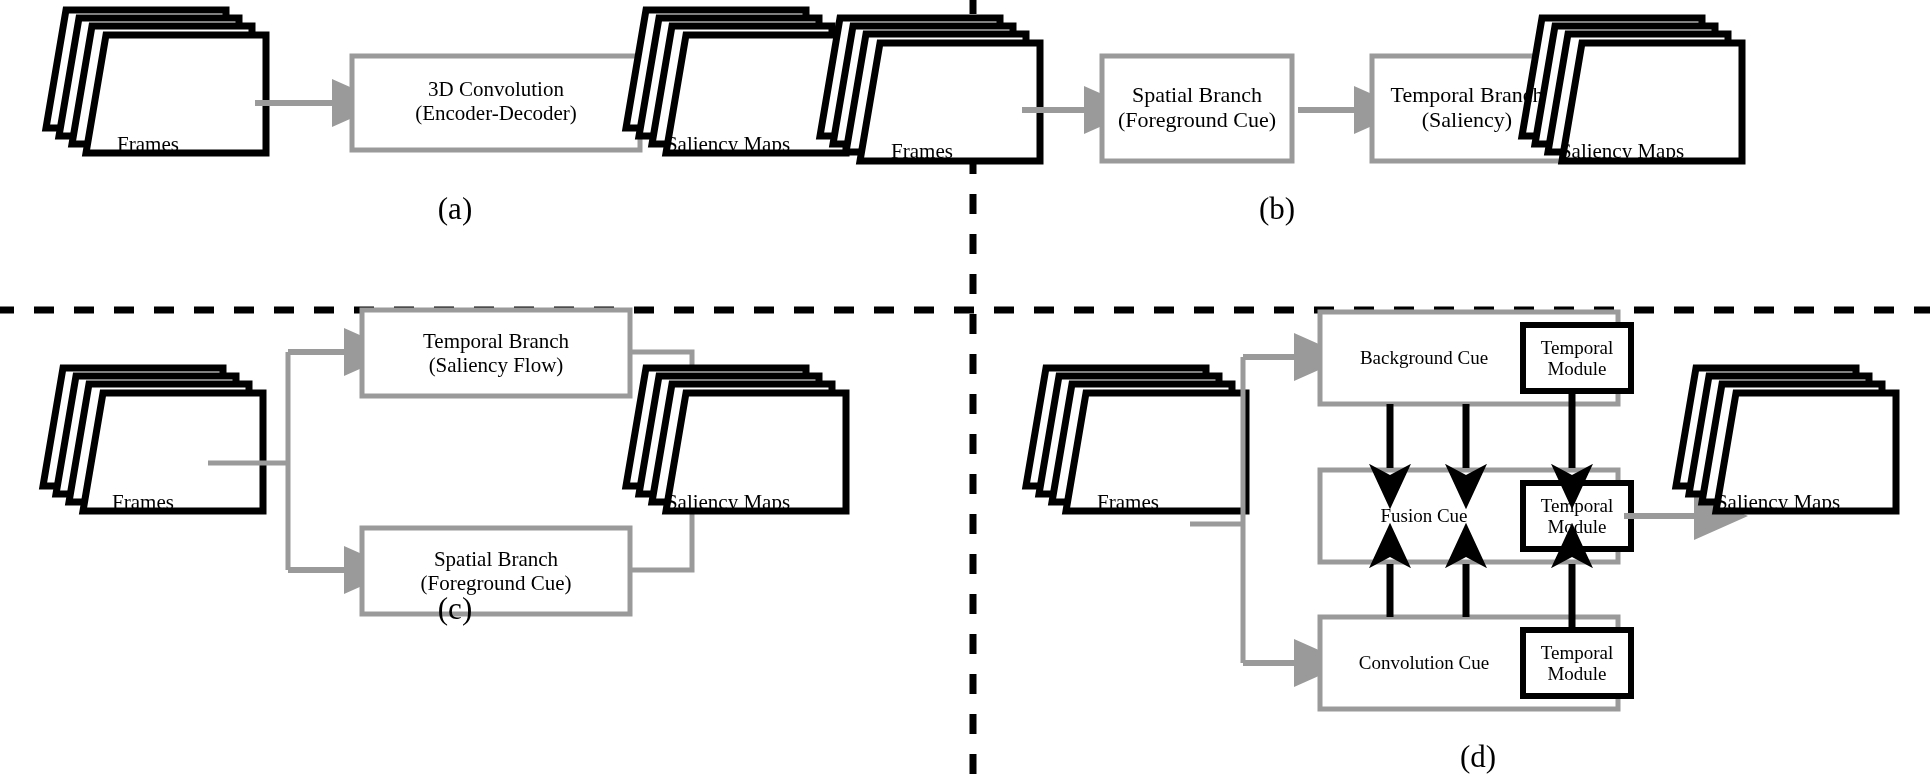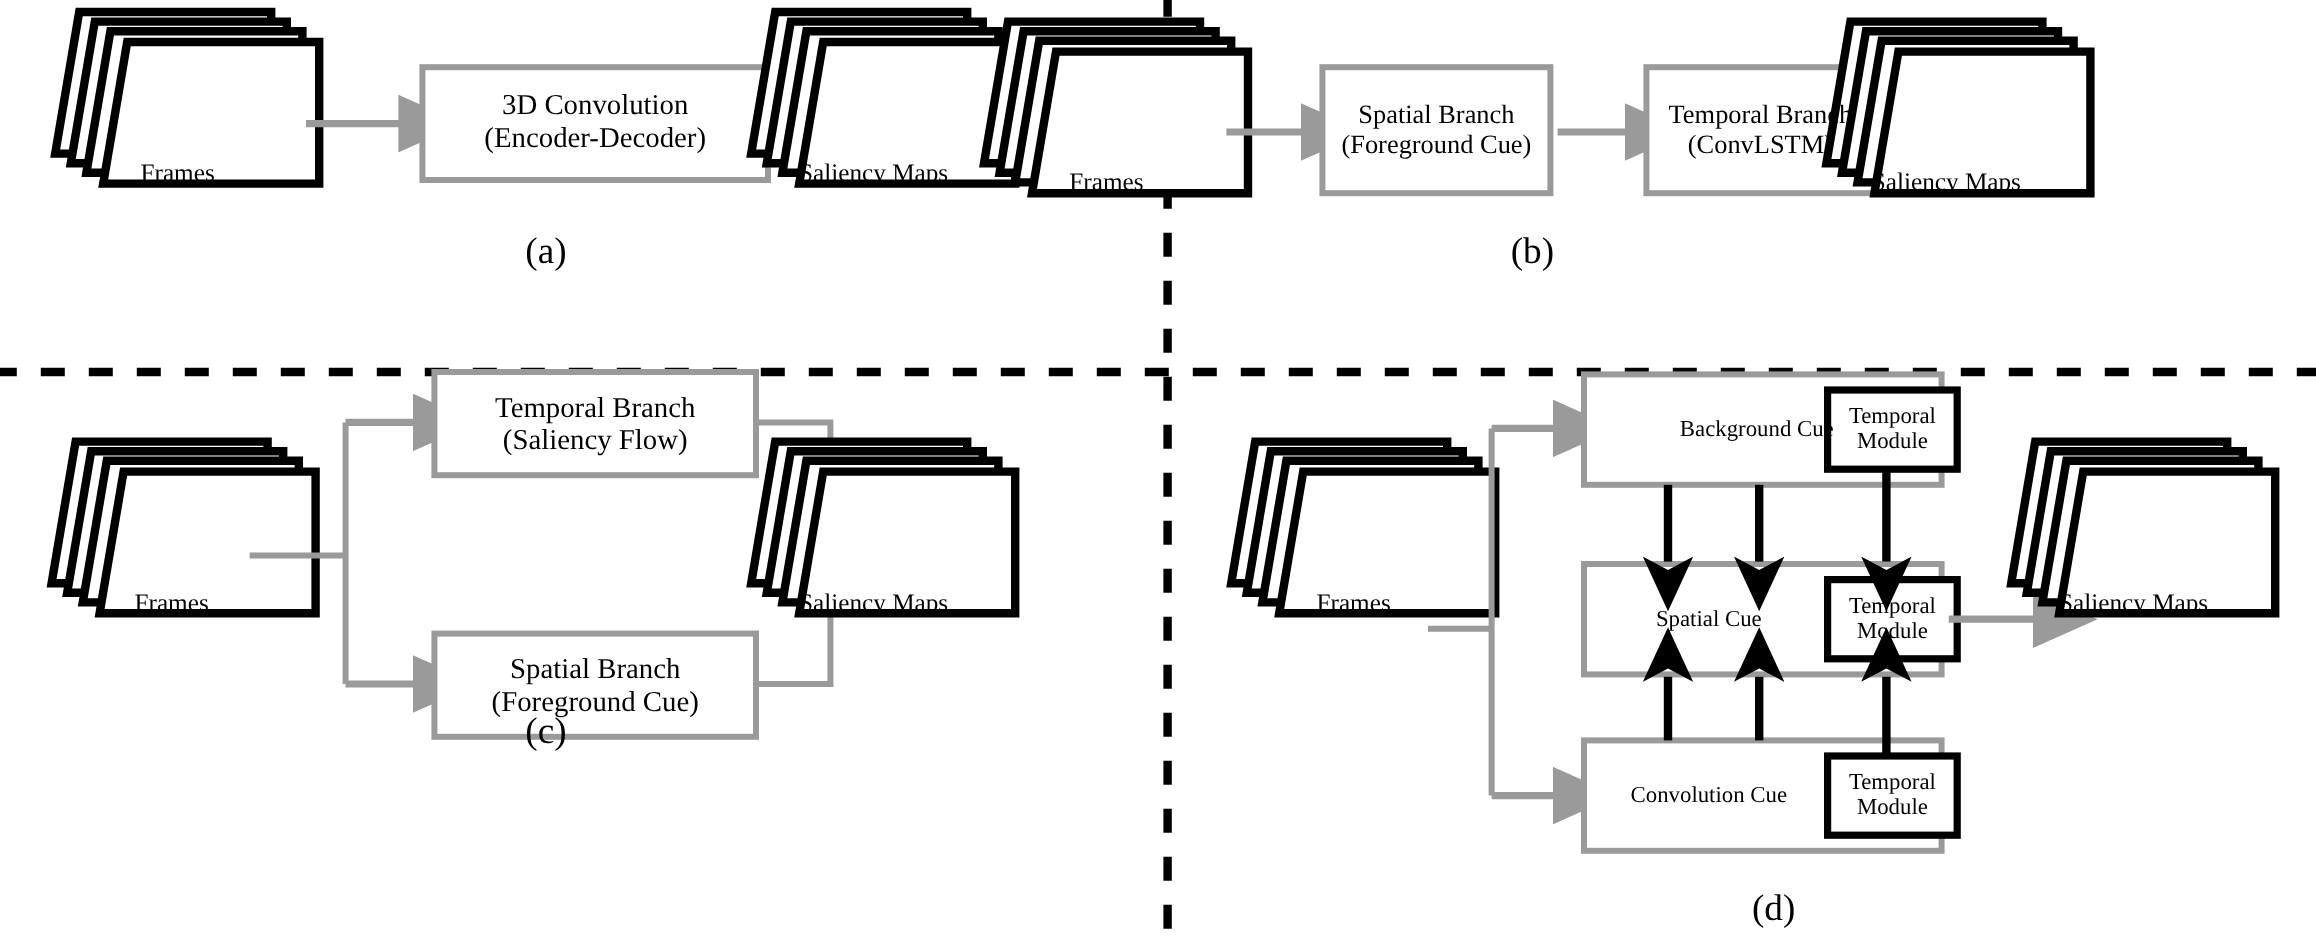--- a/index.html
+++ b/index.html
@@ -33,21 +33,21 @@
     line-height: 1.12;
     user-select: none;
   }
   .stack-label {
     font-size: 21px;
   }
   .panel-label {
     font-size: 31px;
   }
   .box-label {
-    font-size: 24px;
+    font-size: 21px;
   }
   .box-label.small {
     font-size: 22px;
   }
   .box-label.tiny {
     font-size: 19px;
   }
   .ctr {
     transform: translate(-50%, -50%);
   }
@@ -191,46 +191,46 @@
   <div class="lbl stack-label ctrx" style="left:728px; top:133px;">Saliency Maps</div>
   <div class="lbl panel-label ctrx" style="left:455px; top:192px;">(a)</div>
 
   <div class="lbl stack-label ctrx" style="left:922px; top:140px;">Frames</div>
   <div class="lbl box-label small ctr" style="left:1197px; top:108px;">
     <div>Spatial Branch</div>
     <div>(Foreground Cue)</div>
   </div>
   <div class="lbl box-label small ctr" style="left:1467px; top:108px;">
     <div>Temporal Branch</div>
-    <div>(ConvLSTM)</div>
+    <div>(Saliency)</div>
   </div>
   <div class="lbl stack-label ctrx" style="left:1622px; top:140px;">Saliency Maps</div>
   <div class="lbl panel-label ctrx" style="left:1277px; top:192px;">(b)</div>
 
   <div class="lbl stack-label ctrx" style="left:143px; top:491px;">Frames</div>
   <div class="lbl box-label ctr" style="left:496px; top:354px;">
     <div>Temporal Branch</div>
     <div>(Saliency Flow)</div>
   </div>
   <div class="lbl box-label ctr" style="left:496px; top:572px;">
     <div>Spatial Branch</div>
     <div>(Foreground Cue)</div>
   </div>
   <div class="lbl stack-label ctrx" style="left:728px; top:491px;">Saliency Maps</div>
   <div class="lbl panel-label ctrx" style="left:455px; top:592px;">(c)</div>
 
   <div class="lbl stack-label ctrx" style="left:1128px; top:491px;">Frames</div>
 
-  <div class="lbl box-label tiny ctr" style="left:1464px; top:358px;">Background Cue</div>
+  <div class="lbl box-label tiny ctr" style="left:1424px; top:358px;">Background Cue</div>
   <div class="lbl box-label tiny ctr" style="left:1577px; top:358px;">
     <div>Temporal</div>
     <div>Module</div>
   </div>
 
-  <div class="lbl box-label tiny ctr" style="left:1424px; top:516px;">Spatial Cue</div>
+  <div class="lbl box-label tiny ctr" style="left:1424px; top:516px;">Fusion Cue</div>
   <div class="lbl box-label tiny ctr" style="left:1577px; top:516px;">
     <div>Temporal</div>
     <div>Module</div>
   </div>
 
   <div class="lbl box-label tiny ctr" style="left:1424px; top:663px;">Convolution Cue</div>
   <div class="lbl box-label tiny ctr" style="left:1577px; top:663px;">
     <div>Temporal</div>
     <div>Module</div>
   </div>

